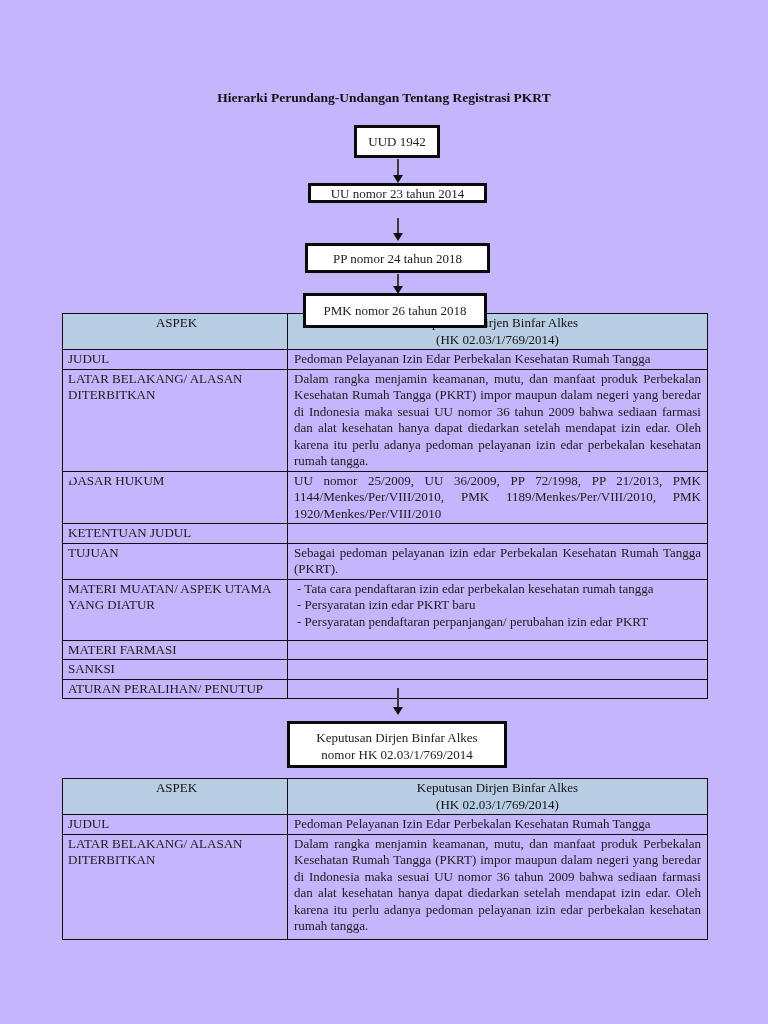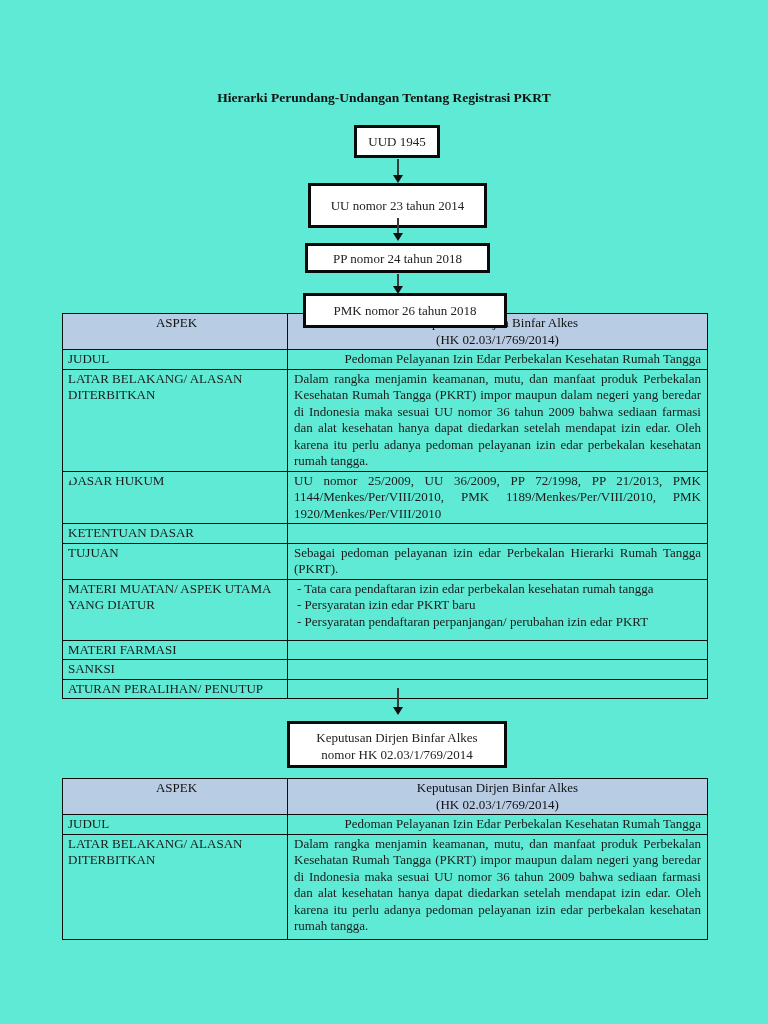--- a/index.html
+++ b/index.html
@@ -1,35 +1,35 @@
 <!DOCTYPE html>
 <html><head>
 <meta charset="utf-8">
 <style>
   * { margin:0; padding:0; box-sizing:border-box; }
   html,body { background:#ffffff; }
   .page {
-    position:relative; width:768px; height:1024px; background:#5eead4;
+    position:relative; width:768px; height:1024px; background:#c4b5fd;
     font-family:"Liberation Serif","DejaVu Serif",serif;
     color:#1b1b1b; overflow:hidden;
   }
   .title {
     position:absolute; top:90px; left:0; width:768px;
     text-align:center; font-weight:bold; font-size:13.5px; color:#111;
   }
   
   .fbox {
     position:absolute; background:#ffffff; border:3px solid #0a0a0a;
     display:flex; align-items:center; justify-content:center;
     font-size:13px; color:#222; text-align:center; line-height:17px;
   }
   .fbox-uud  { left:354px; top:125px; width:86px;  height:33px; }
-  .fbox-uu   { left:308px; top:183px; width:179px; height:45px; }
+  .fbox-uu   { left:308px; top:183px; width:179px; height:20px; }
   .fbox-pp   { left:305px; top:243px; width:185px; height:30px; }
-  .fbox-pmk  { left:303px; top:293px; width:204px; height:35px; z-index:5;align-items:center; }
+  .fbox-pmk  { left:303px; top:293px; width:184px; height:35px; z-index:5;align-items:center; }
   .fbox-kep  { left:287px; top:721px; width:220px; height:47px; padding-top:2px;
                flex-direction:column; z-index:5; }
   
   .arrow { position:absolute; width:1.5px; background:#3a3a3a; left:397px; }
   .arrow::after {
     content:""; position:absolute; left:-4.2px; bottom:-7px;
     border:5px solid transparent; border-top:8px solid #101010; border-bottom:none;
   }
   .arrow-1 { top:159px; height:17px; }
   .arrow-2 { top:218px; height:16px; }
@@ -43,33 +43,33 @@
   }
   .table-1 { top:313px; }
   .table-2 { top:778px; }
   table.aspek td, table.aspek th { border:1.5px solid #0e0e0e; vertical-align:top; overflow:hidden; }
   table.aspek .c1 { width:225px; padding:1px 2px 1px 5px; }
   table.aspek .c2 { width:420px; padding:1px 6px; }
   table.aspek th {
     background:#b8cce4; font-weight:normal; text-align:center; color:#111;
     padding:1px 4px; font-size:13px; line-height:16.5px;
   }
-  .val-center { text-align:right; }
+  .val-center { text-align:left; }
   .val-just   { text-align:justify; }
   .bullet-line { padding-left:14px; text-indent:-11px; }
 </style>
 </head>
 <body>
 
 <div class="page">
 
   <div class="title">Hierarki Perundang-Undangan Tentang Registrasi PKRT</div>
 
   <div class="fbox fbox-uud">
-    <span>UUD 1945</span>
+    <span>UUD 1942</span>
   </div>
   <div class="arrow arrow-1"></div>
 
   <div class="fbox fbox-uu">
     <span>UU nomor 23 tahun 2014</span>
   </div>
   <div class="arrow arrow-2"></div>
 
   <div class="fbox fbox-pp">
     <span>PP nomor 24 tahun 2018</span>
@@ -95,26 +95,26 @@
     </tr>
     <tr>
       <td class="c1" style="height:97px;">LATAR BELAKANG/ ALASAN DITERBITKAN</td>
       <td class="c2 val-just">Dalam rangka menjamin keamanan, mutu, dan manfaat produk Perbekalan Kesehatan Rumah Tangga (PKRT) impor maupun dalam negeri yang beredar di Indonesia maka sesuai UU nomor 36 tahun 2009 bahwa sediaan farmasi dan alat kesehatan hanya dapat diedarkan setelah mendapat izin edar. Oleh karena itu perlu adanya pedoman pelayanan izin edar perbekalan kesehatan rumah tangga.</td>
     </tr>
     <tr>
       <td class="c1" style="height:43px;border-radius:26px;">DASAR HUKUM</td>
       <td class="c2 val-just">UU nomor 25/2009, UU 36/2009, PP 72/1998, PP 21/2013, PMK 1144/Menkes/Per/VIII/2010, PMK 1189/Menkes/Per/VIII/2010, PMK 1920/Menkes/Per/VIII/2010</td>
     </tr>
     <tr>
-      <td class="c1" style="height:15px;">KETENTUAN DASAR</td>
+      <td class="c1" style="height:15px;">KETENTUAN JUDUL</td>
       <td class="c2"></td>
     </tr>
     <tr>
       <td class="c1" style="height:34px;">TUJUAN</td>
-      <td class="c2 val-just">Sebagai pedoman pelayanan izin edar Perbekalan Hierarki Rumah Tangga (PKRT).</td>
+      <td class="c2 val-just">Sebagai pedoman pelayanan izin edar Perbekalan Kesehatan Rumah Tangga (PKRT).</td>
     </tr>
     <tr>
       <td class="c1" style="height:61px;margin-left:48px;">MATERI MUATAN/ ASPEK UTAMA YANG DIATUR</td>
       <td class="c2">
         <div class="bullet-line">- Tata cara pendaftaran izin edar perbekalan kesehatan rumah tangga</div>
         <div class="bullet-line">- Persyaratan izin edar PKRT baru</div>
         <div class="bullet-line">- Persyaratan pendaftaran perpanjangan/ perubahan izin edar PKRT</div>
       </td>
     </tr>
     <tr>

